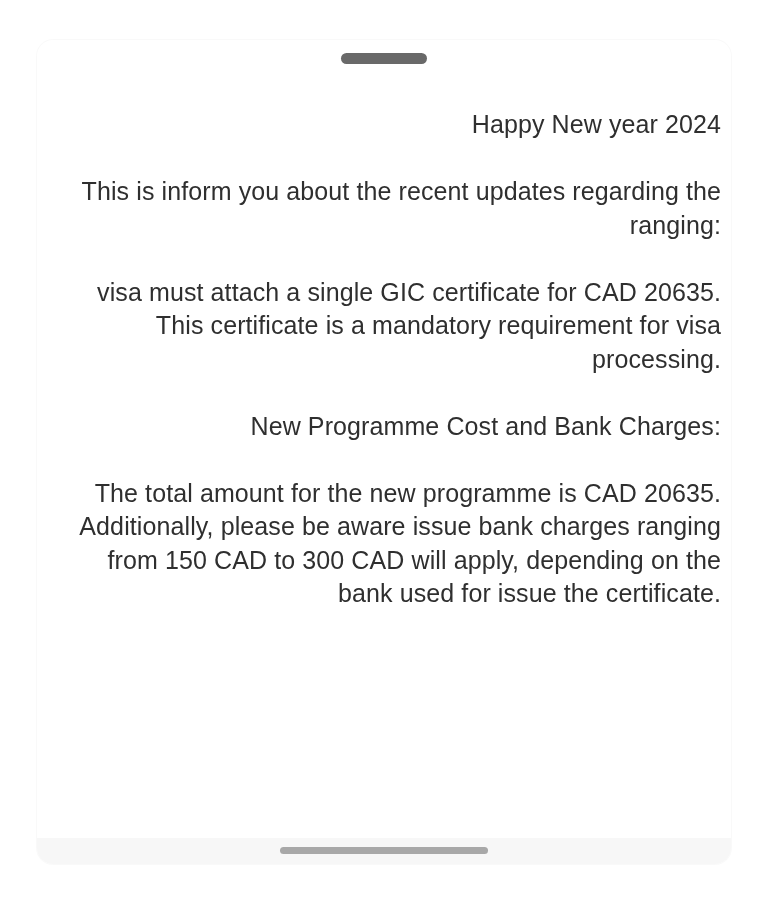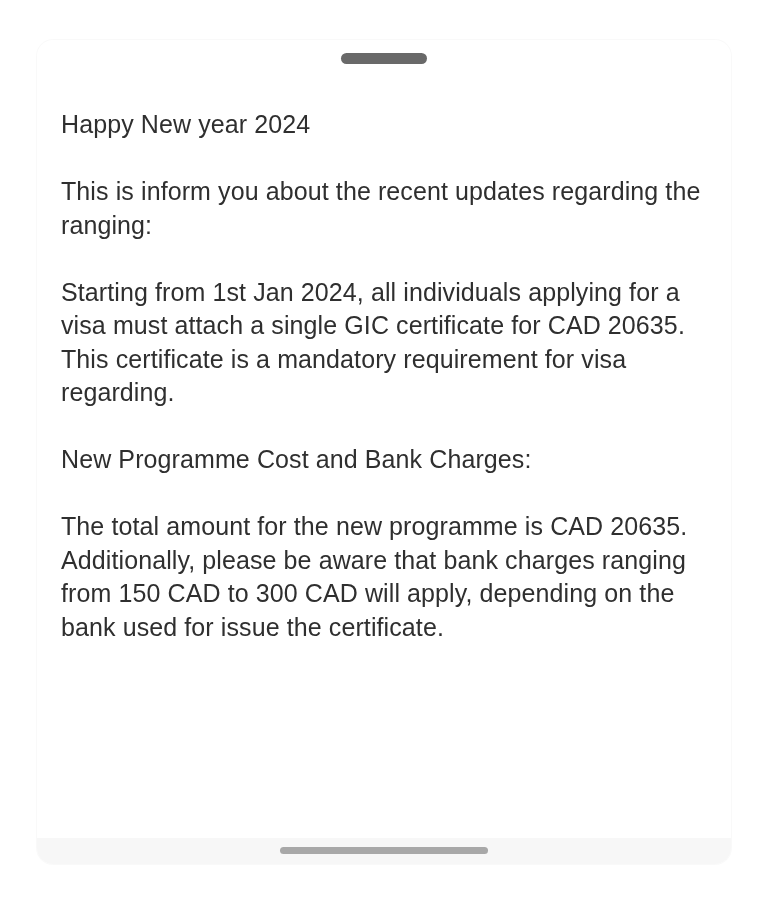--- a/index.html
+++ b/index.html
@@ -37,20 +37,21 @@
   }
   .content {
     position: absolute;
     left: 24px;
     top: 68px;
     width: 660px;
     font-size: 25px;
     line-height: 33.5px;
     letter-spacing: 0.1px;
     color: #2f2f2f;
+    text-align: right;
   }
   .para + .para {
     margin-top: 33.5px;
   }
   .para .line {
     white-space: nowrap;
   }
   .navbar {
     position: absolute;
     left: 0;
@@ -79,31 +80,30 @@
 
   <div class="content" style="color: rgb(47, 47, 47);">
       <div class="para">
         <div class="line">Happy New year 2024</div>
       </div>
       <div class="para">
         <div class="line">This is inform you about the recent updates regarding the</div>
         <div class="line">ranging:</div>
       </div>
       <div class="para">
-        <div class="line">Starting from 1st Jan 2024, all individuals applying for a</div>
         <div class="line">visa must attach a single GIC certificate for CAD 20635.</div>
         <div class="line">This certificate is a mandatory requirement for visa</div>
-        <div class="line">regarding.</div>
+        <div class="line">processing.</div>
       </div>
       <div class="para">
         <div class="line">New Programme Cost and Bank Charges:</div>
       </div>
       <div class="para">
         <div class="line">The total amount for the new programme is CAD 20635.</div>
-        <div class="line">Additionally, please be aware that bank charges ranging</div>
+        <div class="line">Additionally, please be aware issue bank charges ranging</div>
         <div class="line">from 150 CAD to 300 CAD will apply, depending on the</div>
         <div class="line">bank used for issue the certificate.</div>
       </div>
     </div>
 
   <div class="navbar" style="background: rgb(247, 247, 247);">
     <div class="home-indicator" style="background: rgb(168, 168, 168);"></div>
   </div>
 </div>
 

